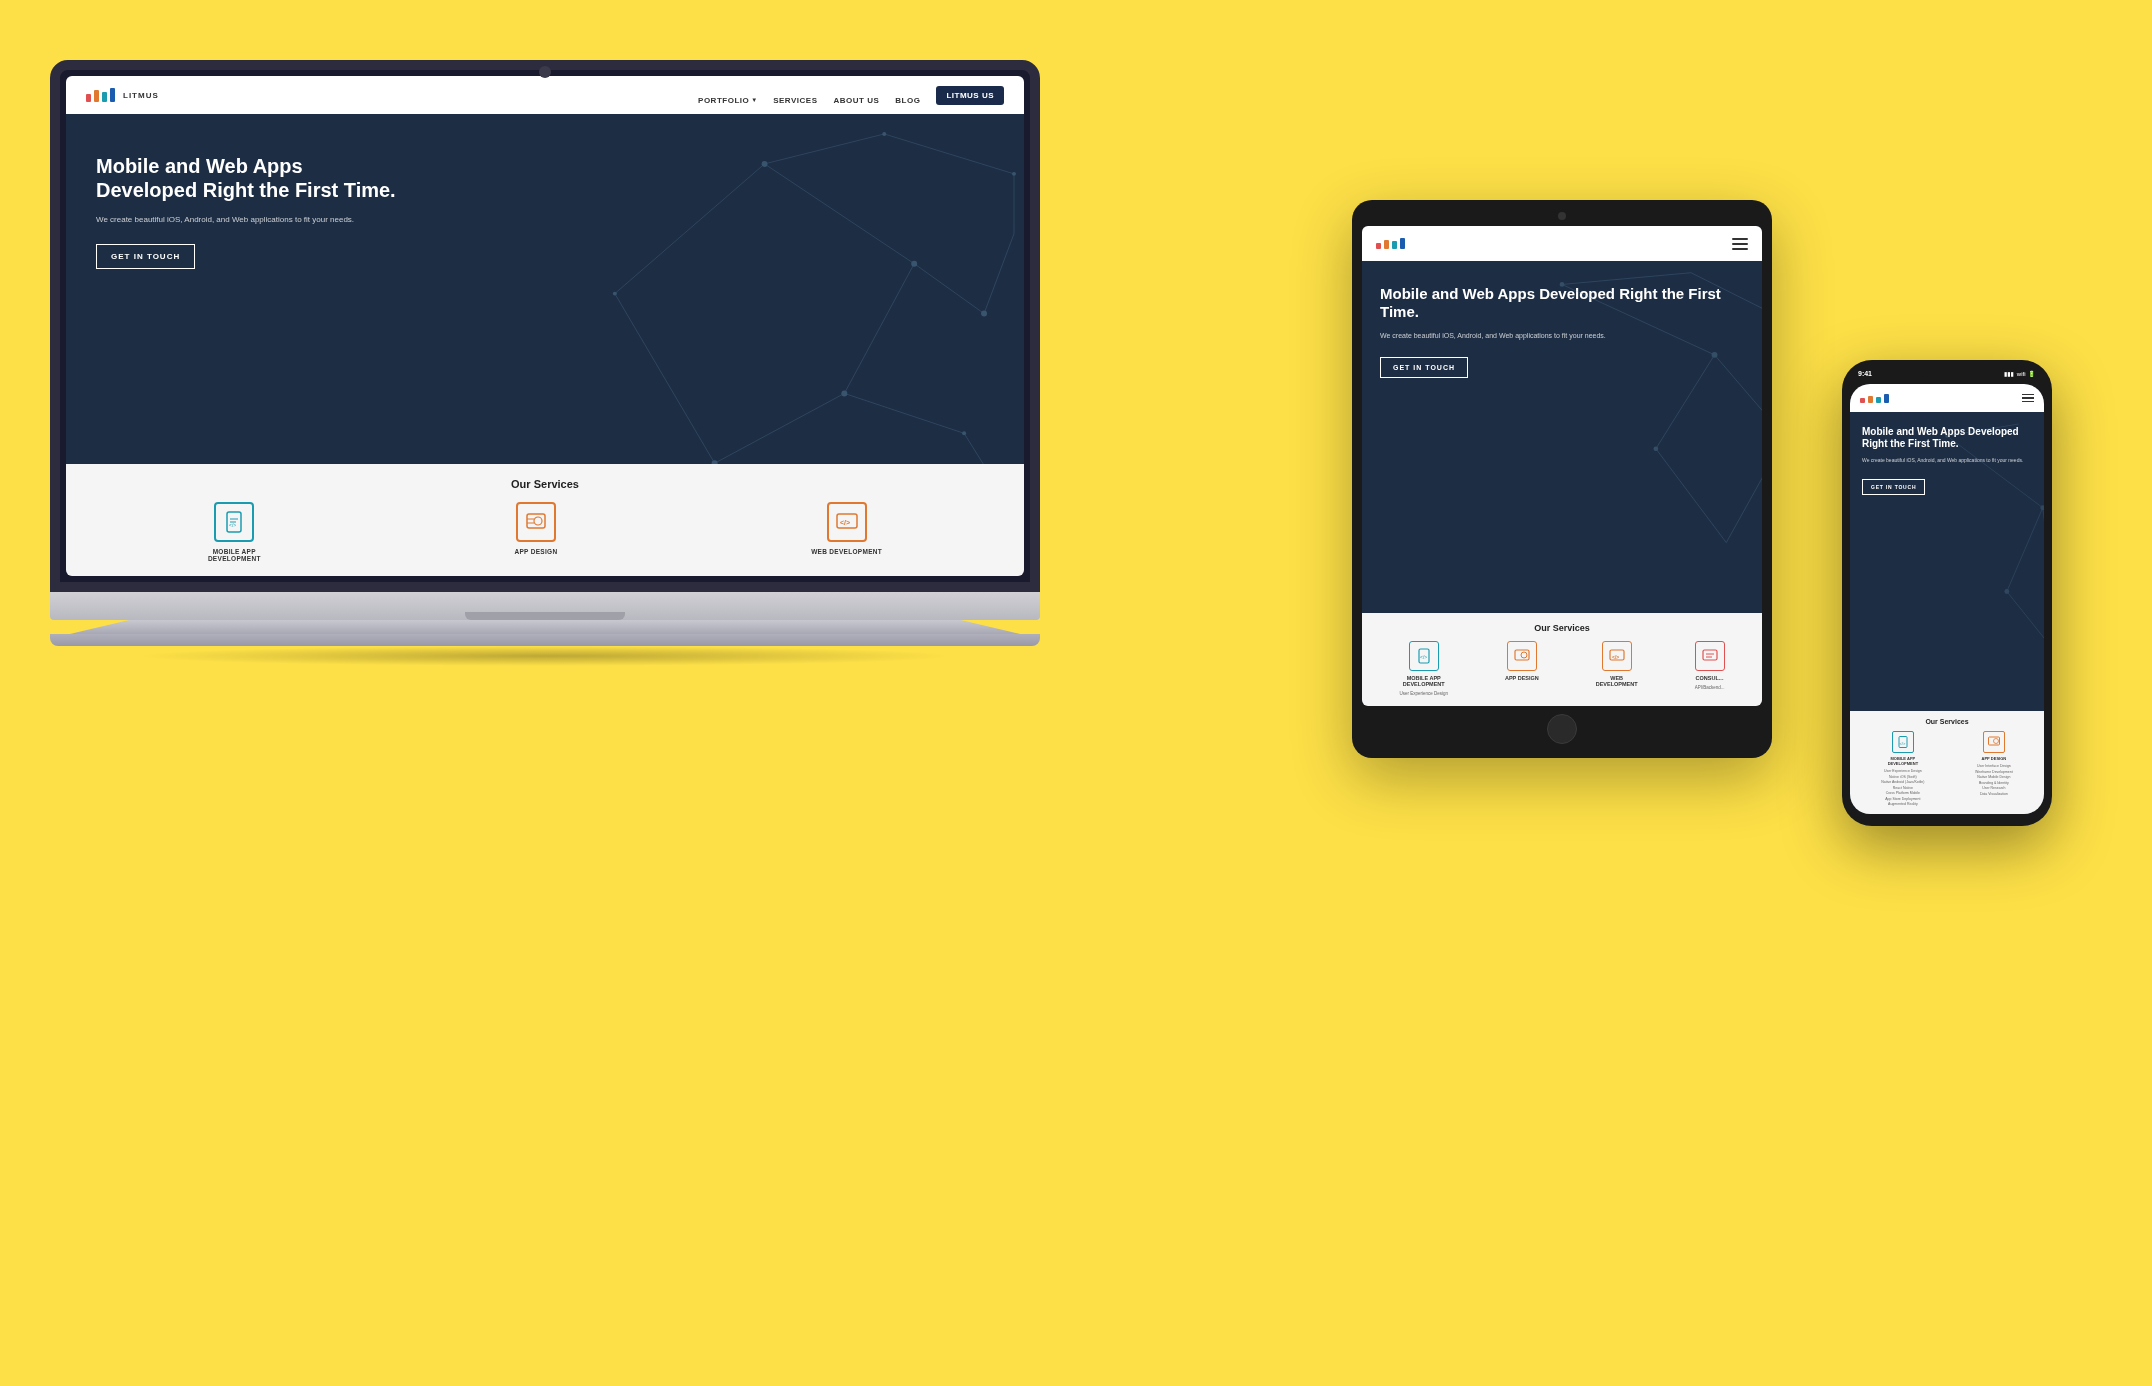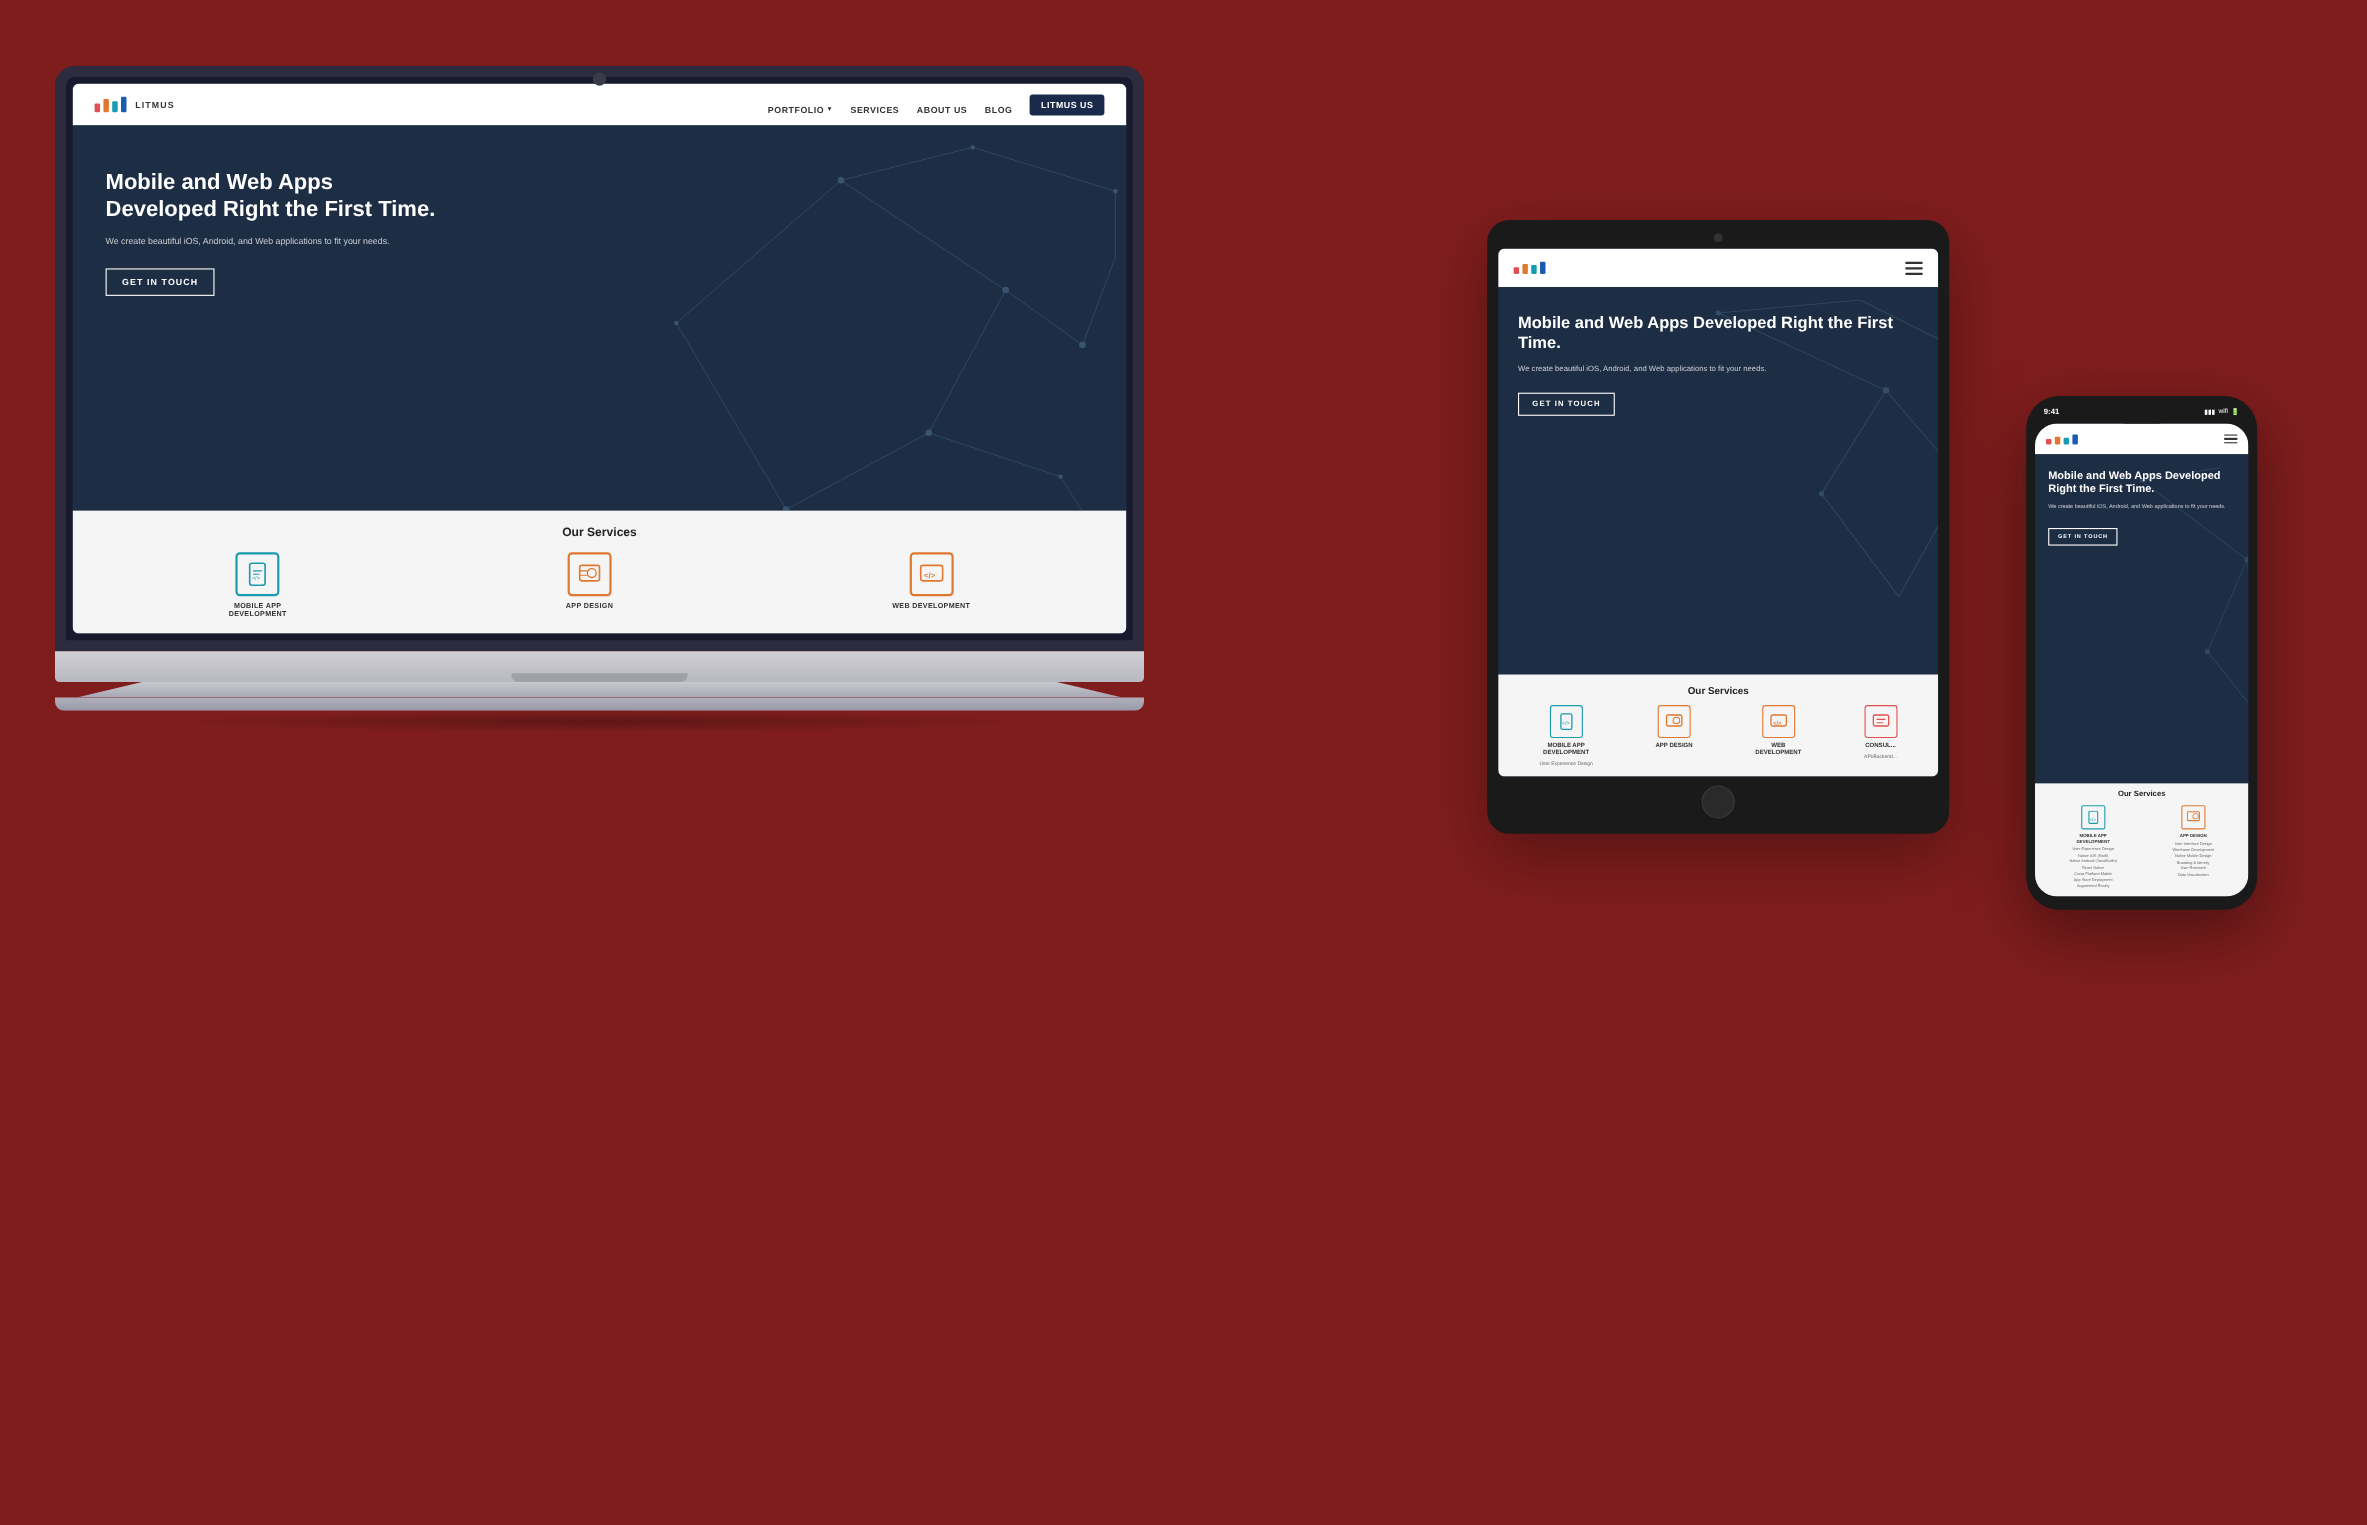--- a/index.html
+++ b/index.html
@@ -11,21 +11,21 @@
       display: flex;
       align-items: center;
       justify-content: center;
       overflow: hidden;
     }
 
     .scene {
       position: relative;
       width: 2152px;
       height: 1386px;
-      background: #7f1d1d;
+      background: #fde047;
       display: flex;
       align-items: center;
       justify-content: center;
     }
 
     
     .laptop {
       position: absolute;
       left: 50px;
       top: 60px;

